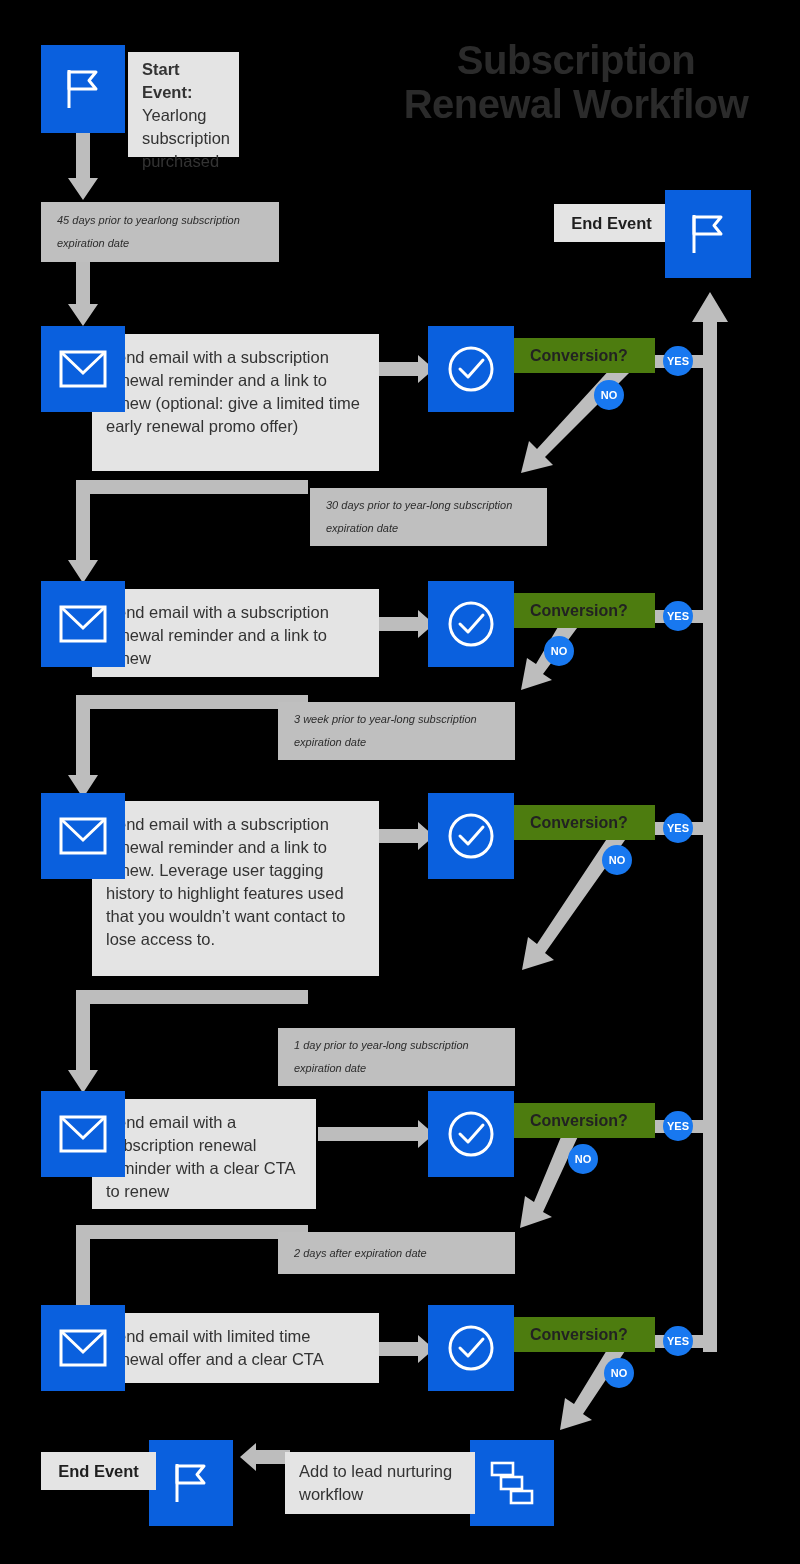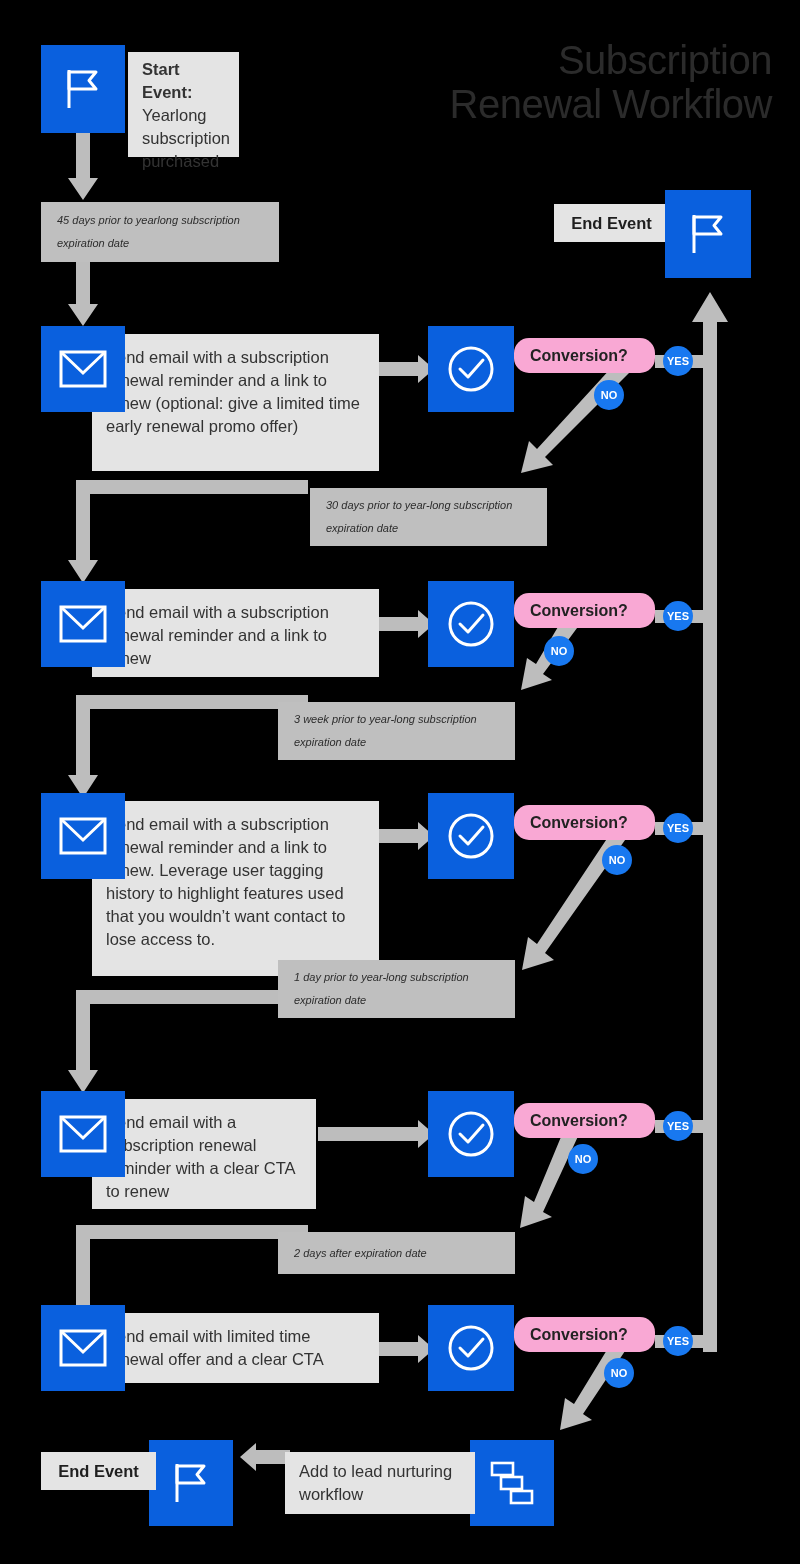--- a/index.html
+++ b/index.html
@@ -10,23 +10,23 @@
   #canvas{
     position:relative;
     width:800px;height:1564px;
     background:#000000;
     overflow:hidden;
   }
 
   
   #title{
     position:absolute;left:380px;top:38px;width:392px;
-    text-align:right;
+    text-align:center;
     color:#2b2b2b;
-    font-weight:normal;
+    font-weight:bold;
     font-size:40px;
     line-height:44px;
     letter-spacing:-0.5px;
   }
   #title .tl{display:block;}
 
   
   .tile{
     position:absolute;
     background:#0A60DE;
@@ -56,27 +56,27 @@
     line-height:23px;
     font-style:italic;
     box-sizing:border-box;
     padding:11px 16px;
     display:flex;align-items:center;
   }
 
   
   .conv{
     position:absolute;
-    background:#f9a8d4;
+    background:#4d7c0f;
     color:#222222;
     font-weight:bold;
     font-size:16px;
     box-sizing:border-box;
     padding:0 16px;
-    display:flex;align-items:center;border-radius:15px;
+    display:flex;align-items:center;
   }
 
   
   .endlbl{
     position:absolute;
     background:#E4E4E4;
     color:#1f1f1f;
     font-weight:bold;
     font-size:16.5px;
     box-sizing:border-box;
@@ -270,21 +270,21 @@
       <svg width="52" height="52" viewBox="0 0 52 52">
         <circle cx="26" cy="26" r="21" stroke="#fff" stroke-width="3" fill="none"></circle>
         <path d="M15 26 L23 34 L38 17" stroke="#fff" stroke-width="3" fill="none" stroke-linecap="round" stroke-linejoin="round"></path>
       </svg>
     </span>
   </div>
   <div class="conv" style="left:514px;top:805px;width:141px;height:35px;">Conversion?</div>
   <div class="badge yes" style="left:663px;top:813px;">YES</div>
   <div class="badge no" style="left:602px;top:845px;">NO</div>
 
-  <div class="timing" style="left:278px;top:960px;width:237px;height:58px;">1 day prior to year-long subscription expiration date</div>
+  <div class="timing" style="left:278px;top:1028px;width:237px;height:58px;">1 day prior to year-long subscription expiration date</div>
 
   <div class="lbl" style="left:92px;top:1099px;width:224px;height:110px;align-items:flex-start;">Send email with a subscription renewal reminder with a clear CTA to renew</div>
   <div class="tile" style="left:41px;top:1091px;width:84px;height:86px;">
     <span>
       <svg width="48" height="38" viewBox="0 0 48 38">
         <rect x="2" y="2" width="44" height="34" stroke="#fff" stroke-width="3" fill="none"></rect>
         <path d="M2 2 L24 23 L46 2" stroke="#fff" stroke-width="3" fill="none"></path>
       </svg>
     </span>
   </div>

